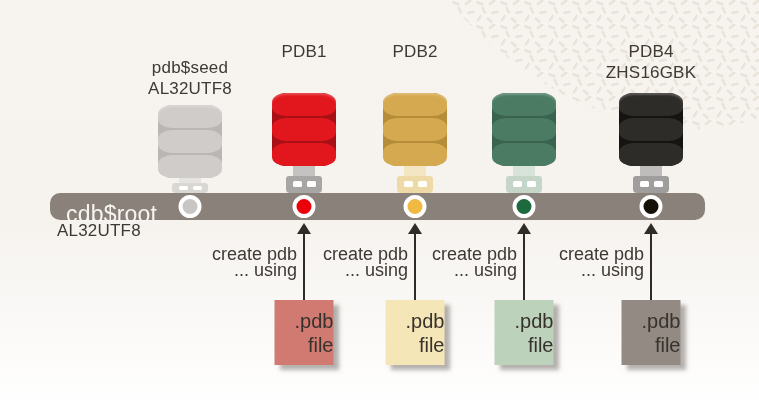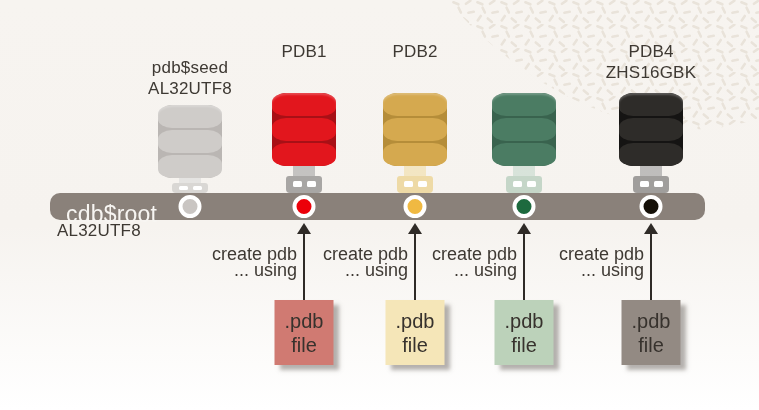--- a/index.html
+++ b/index.html
@@ -76,21 +76,21 @@
     width:2px;height:68px;background:var(--arrow,#2f2b27);
   }
   .action{
     position:absolute;top:246px;right:67px;text-align:right;white-space:nowrap;
     font-size:18px;line-height:16px;color:var(--text,#3e3933);
   }
   .file-box{
     position:absolute;top:300px;left:50%;transform:translateX(-50%);
     width:59px;height:65px;background:var(--file);
     box-shadow:5px 5px 4px rgba(110,104,98,.5);
-    display:flex;flex-direction:column;align-items:center;justify-content:center;
+    display:flex;flex-direction:column;align-items:flex-end;justify-content:center;
     font-size:20px;line-height:24px;color:#37322d;
   }
 </style>
 </head>
 <body>
 
 <div class="stage" style="--bg-top: #f7f4f0; --bg-bottom: #ffffff; --texture: #e9e3da; --arrow: #2f2b27; --text: #3e3933; --bar-text: #f7f5f2;">
 
   <svg class="texture" width="380" height="150" viewBox="0 0 380 150">
     <defs>

